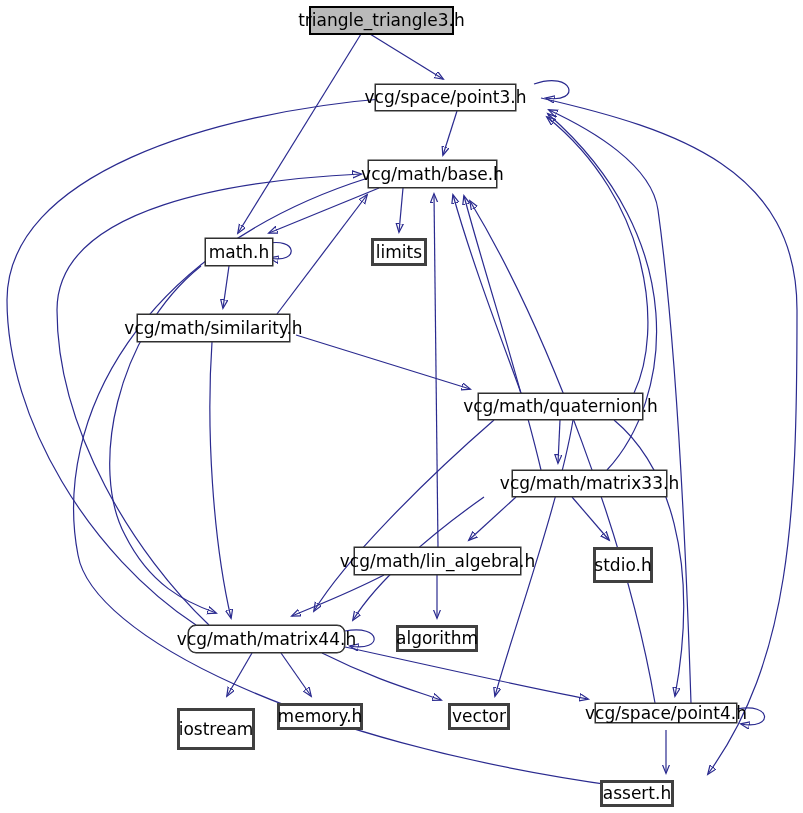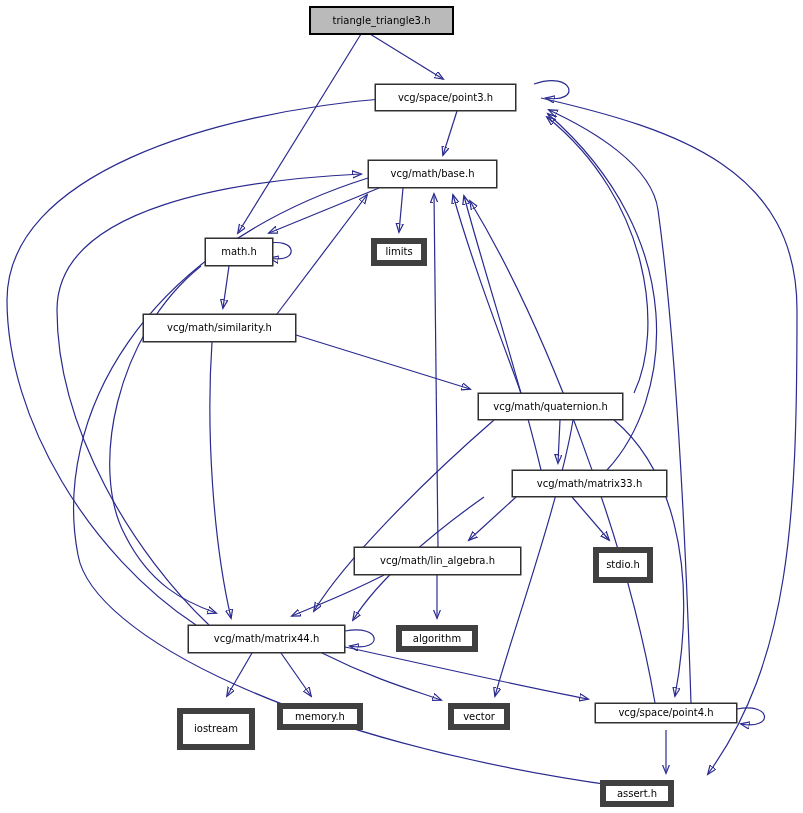--- a/index.html
+++ b/index.html
@@ -1,24 +1,24 @@
 <!DOCTYPE html>
 <html><head>
 <meta charset="utf-8">
 <style>
   html,body{margin:0;padding:0;background:#ffffff;}
   #canvas{position:relative;width:803px;height:813px;background:#ffffff;overflow:hidden;
           font-family:"DejaVu Sans","Liberation Sans",sans-serif;}
   #edges{position:absolute;left:0;top:0;width:803px;height:813px;z-index:1;}
   .node{position:absolute;z-index:2;display:flex;align-items:center;justify-content:center;
-        box-sizing:border-box;background:#ffffff;font-size:10px;color:#000000;
+        box-sizing:border-box;background:#ffffff;font-size:17px;color:#000000;
         white-space:nowrap;line-height:1;}
   .node.internal{border:1px solid #303030;box-shadow:0 0 0 0.5px #303030;}
   .node.root{background:#bababa;border:1px solid #000000;box-shadow:0 0 0 1px #000000;}
-  .node.external{border:6px solid #404040;}
+  .node.external{border:3px solid #404040;}
   svg path, svg line{fill:none;stroke:#2a2a8f;stroke-width:1.2;}
 </style>
 </head>
 <body>
 
 <div id="canvas">
 
   <svg id="edges" width="803" height="813" viewBox="0 0 803 813" xmlns="http://www.w3.org/2000/svg">
     <defs>
       <marker id="arr" markerWidth="11" markerHeight="9" refX="8.5" refY="4" orient="auto" markerUnits="userSpaceOnUse">
@@ -73,33 +73,33 @@
   <div class="node root" style="left:310px;top:7px;width:143px;height:27px;">triangle_triangle3.h</div>
 
   <div class="node internal" style="left:375px;top:84px;width:141px;height:27px;">vcg/space/point3.h</div>
 
   <div class="node internal" style="left:368px;top:160px;width:129px;height:28px;">vcg/math/base.h</div>
 
   <div class="node internal" style="left:205px;top:238px;width:68px;height:28px;">math.h</div>
 
   <div class="node external" style="left:371px;top:238px;width:56px;height:28px;">limits</div>
 
-  <div class="node internal" style="left:143px;top:314px;width:153px;height:28px;">vcg/math/similarity.h</div>
+  <div class="node internal" style="left:137px;top:314px;width:153px;height:28px;">vcg/math/similarity.h</div>
 
-  <div class="node internal" style="left:478px;top:393px;width:145px;height:27px;">vcg/math/quaternion.h</div>
+  <div class="node internal" style="left:478px;top:393px;width:165px;height:27px;">vcg/math/quaternion.h</div>
 
   <div class="node internal" style="left:480px;top:470px;width:155px;height:27px;margin-left:32px;">vcg/math/matrix33.h</div>
 
   <div class="node internal" style="left:354px;top:547px;width:167px;height:28px;">vcg/math/lin_algebra.h</div>
 
   <div class="node external" style="left:593px;top:547px;width:60px;height:36px;">stdio.h</div>
 
   <div class="node external" style="left:396px;top:625px;width:82px;height:27px;">algorithm</div>
 
-  <div class="node internal" style="left:188px;top:625px;width:157px;height:28px;">vcg/math/matrix44.h</div>
+  <div class="node internal" style="left:188px;top:625px;width:157px;height:28px;border-radius:8px;">vcg/math/matrix44.h</div>
 
   <div class="node external" style="left:177px;top:708px;width:78px;height:42px;">iostream</div>
 
   <div class="node external" style="left:277px;top:703px;width:86px;height:27px;">memory.h</div>
 
   <div class="node external" style="left:448px;top:703px;width:62px;height:27px;">vector</div>
 
   <div class="node internal" style="left:595px;top:703px;width:142px;height:20px;">vcg/space/point4.h</div>
 
   <div class="node external" style="left:600px;top:780px;width:74px;height:27px;">assert.h</div>

